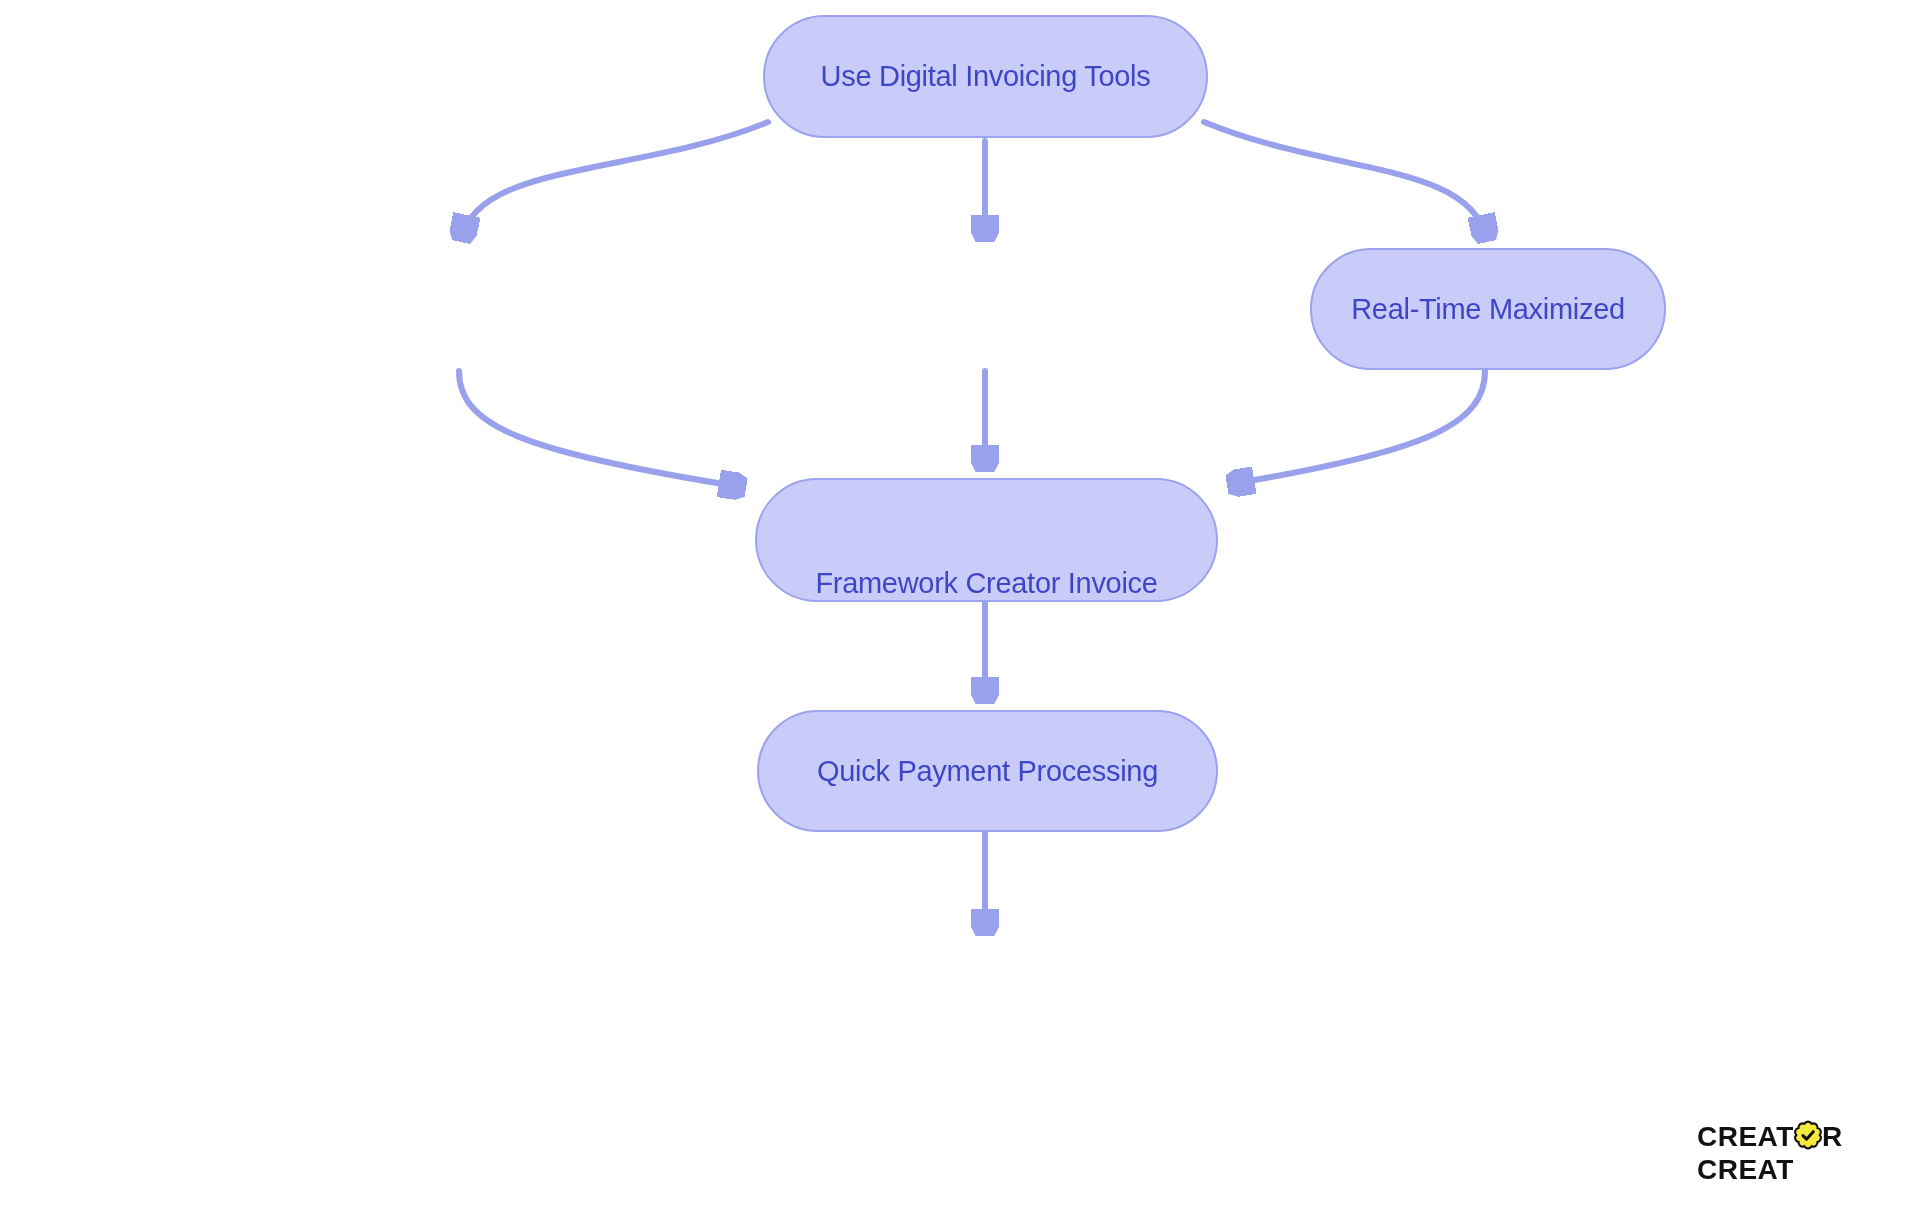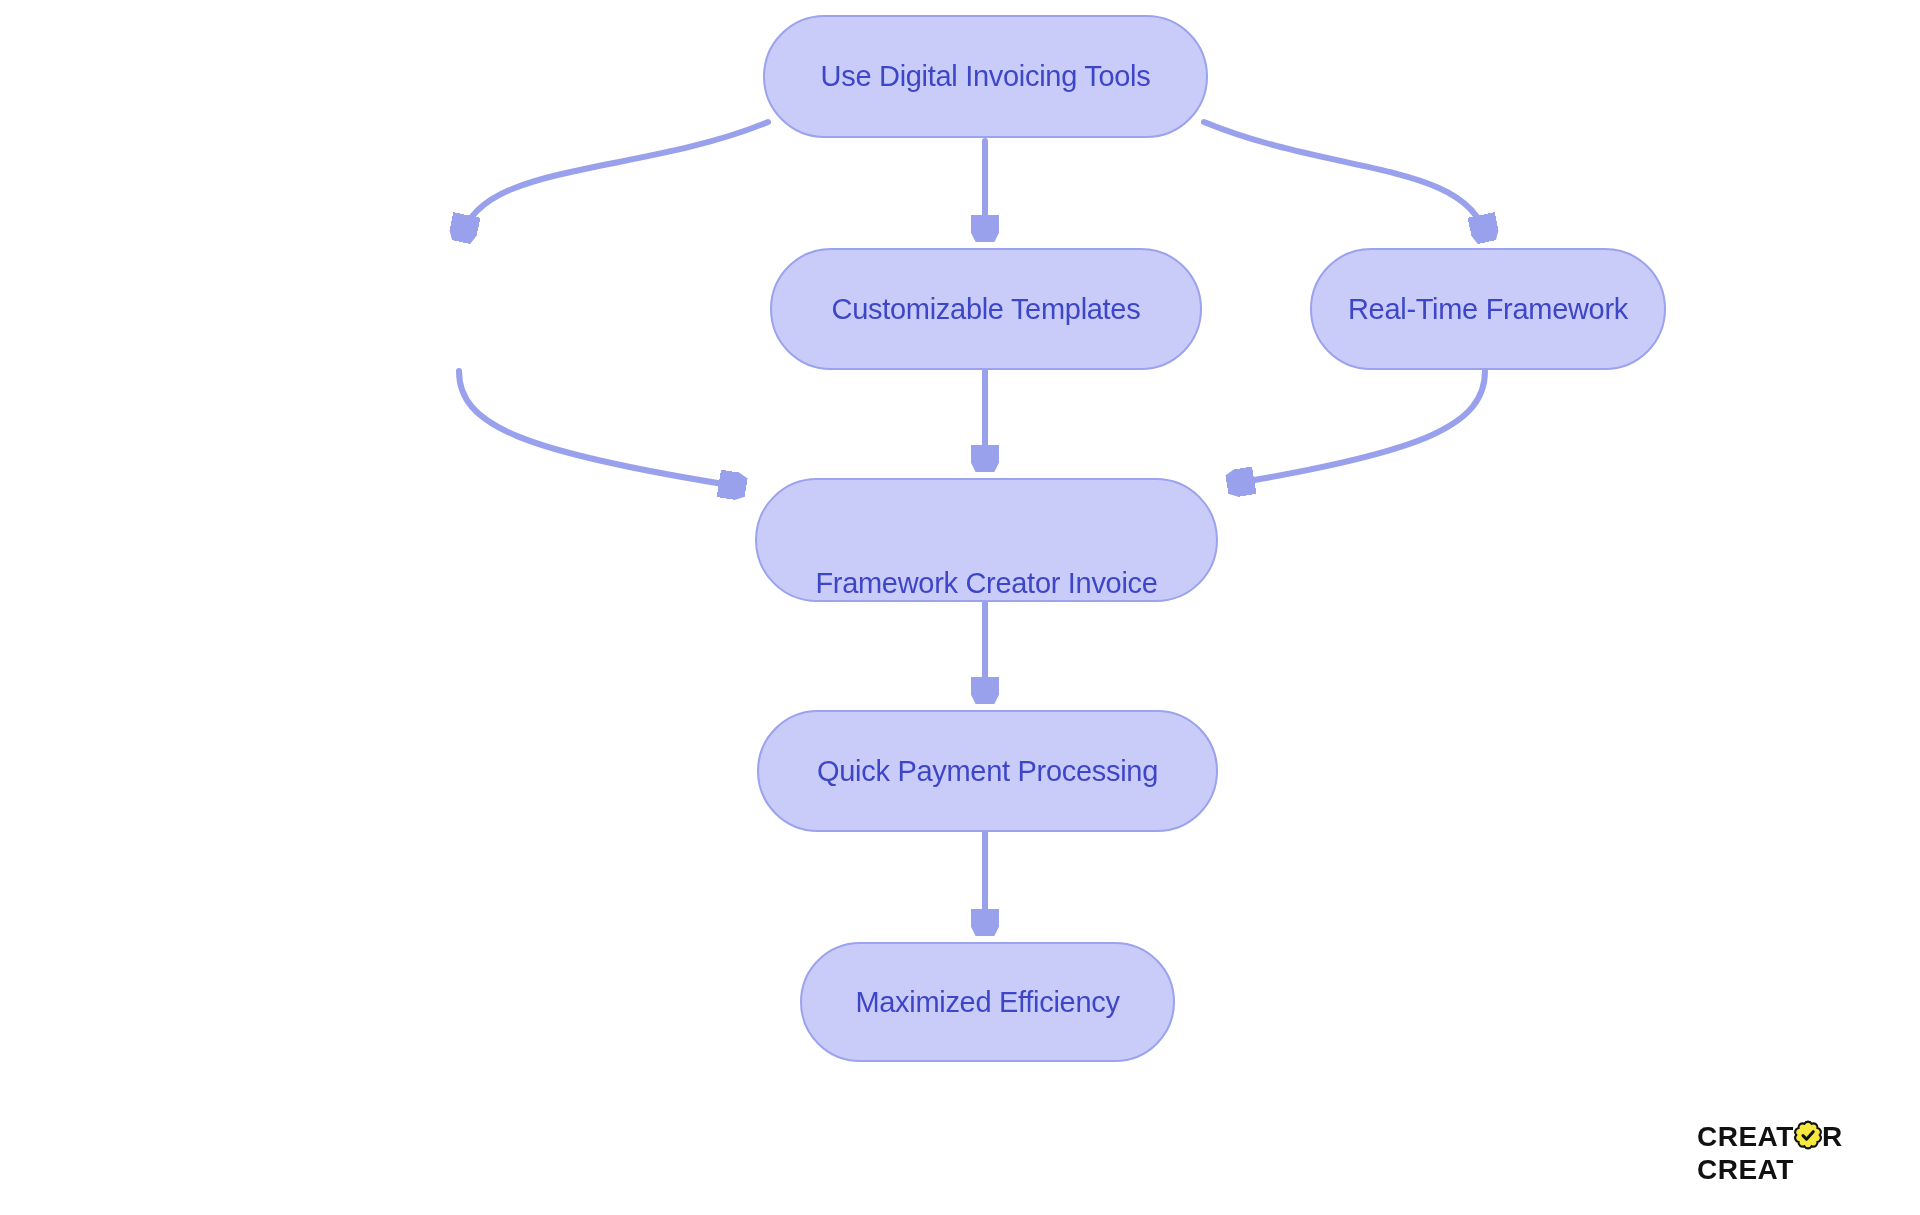--- a/index.html
+++ b/index.html
@@ -67,34 +67,28 @@
     <path d="M 459 371 C 459 425, 520 452, 742 487" marker-end="url(#ah)"></path>
     <path d="M 985 371 L 985 468" marker-end="url(#ah)"></path>
     <path d="M 1485 371 C 1485 425, 1424 452, 1231 484" marker-end="url(#ah)"></path>
     <path d="M 985 603 L 985 700" marker-end="url(#ah)"></path>
     <path d="M 985 833 L 985 932" marker-end="url(#ah)"></path>
   </svg>
 
   <div class="node n-use">
     <span>Use Digital Invoicing Tools</span>
   </div>
-  <div class="node n-custom">
-    <span>Customizable Templates</span>
-  </div>
   <div class="node n-realtime">
-    <span>Real-Time Framework</span>
+    <span>Real-Time Maximized</span>
   </div>
   <div class="node n-framework">
     <span>Framework Creator Invoice</span>
   </div>
   <div class="node n-quick">
     <span>Quick Payment Processing</span>
-  </div>
-  <div class="node n-maximized">
-    <span>Maximized Efficiency</span>
   </div>
 
   <div class="watermark">
     <div class="row">
       <span>CREAT</span>
       <span class="badge">
         <svg viewBox="0 0 28 28" width="30" height="30">
           <path d="M25 14
                    A3.9 3.9 0 0 1 22.9 20.5
                    A3.9 3.9 0 0 1 17.4 24.5

